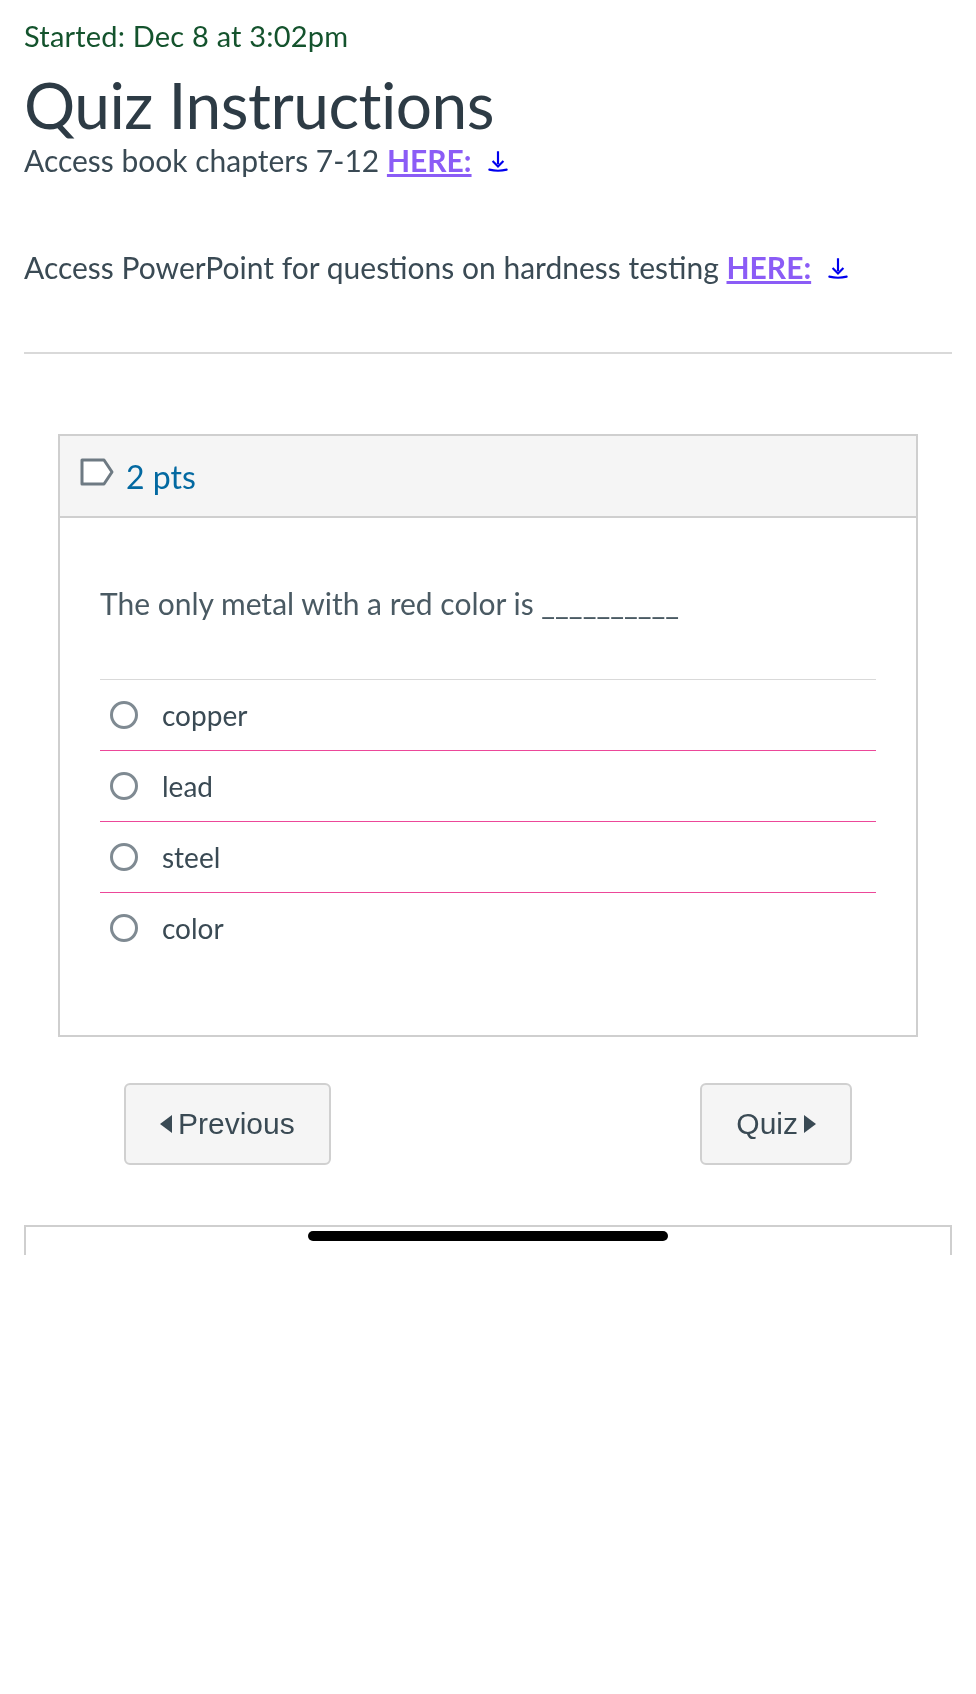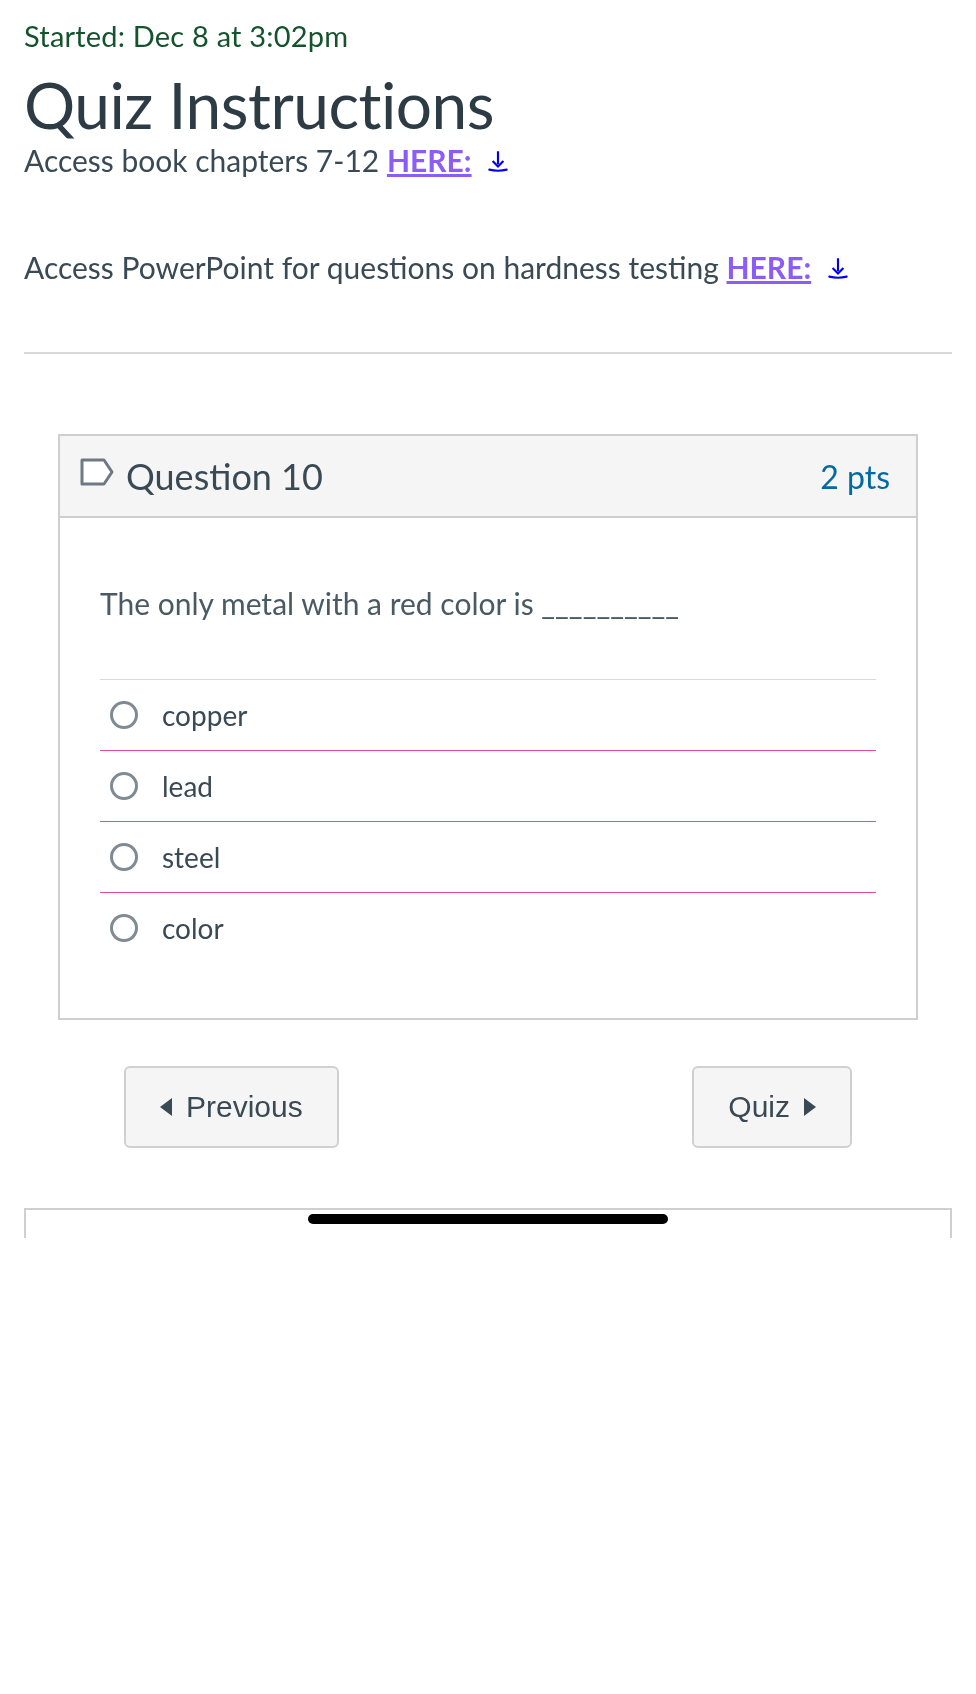--- a/index.html
+++ b/index.html
@@ -67,21 +67,21 @@
   .q-label {
     font-size: 36px;
     color: #3a4a54;
     flex: 1;
   }
   .q-pts {
     font-size: 32px;
     color: #0369a1;
   }
   .q-body {
-    padding: 60px 40px 55px 40px;
+    padding: 60px 40px 72px 40px;
   }
   .q-text {
     font-size: 30px;
     color: #4a5a63;
     line-height: 1.7;
     margin-bottom: 50px;
   }
   .answers {
     border-top: 1px solid #d9d9d9;
   }
@@ -112,21 +112,21 @@
   }
   .btn {
     background: #f5f5f5;
     border: 2px solid #d0d0d0;
     border-radius: 6px;
     padding: 22px 34px;
     font-size: 30px;
     color: #3a4a54;
     display: flex;
     align-items: center;
-    gap: 14px;
+    gap: 6px;
     cursor: pointer;
     justify-content: space-between;
   }
   .tri-left, .tri-right {
     width: 0; height: 0;
     border-top: 9px solid transparent;
     border-bottom: 9px solid transparent;
   }
   .tri-left  { border-right: 12px solid #3a4a54; }
   .tri-right { border-left: 12px solid #3a4a54; }
@@ -184,21 +184,20 @@
 
   <hr class="sep">
 
   <div class="question-card">
     <div class="q-header">
       <span class="flag-icon">
         <svg width="44" height="44" viewBox="0 0 44 44">
           <path d="M8 6 H30 L38 18 L30 30 H8 Z" fill="#ffffff" stroke="#6e7a83" stroke-width="3" stroke-linejoin="round"></path>
         </svg>
       </span>
-      <span class="q-label">Question 10</span>
       <span class="q-pts">2 pts</span>
     </div>
     <div class="q-body">
       <div class="q-text">The only metal with a red color is __________</div>
       <div class="answers">
         <label class="answer">
           <span class="radio"></span>
           <span class="answer-label">copper</span>
         </label>
         <label class="answer">

